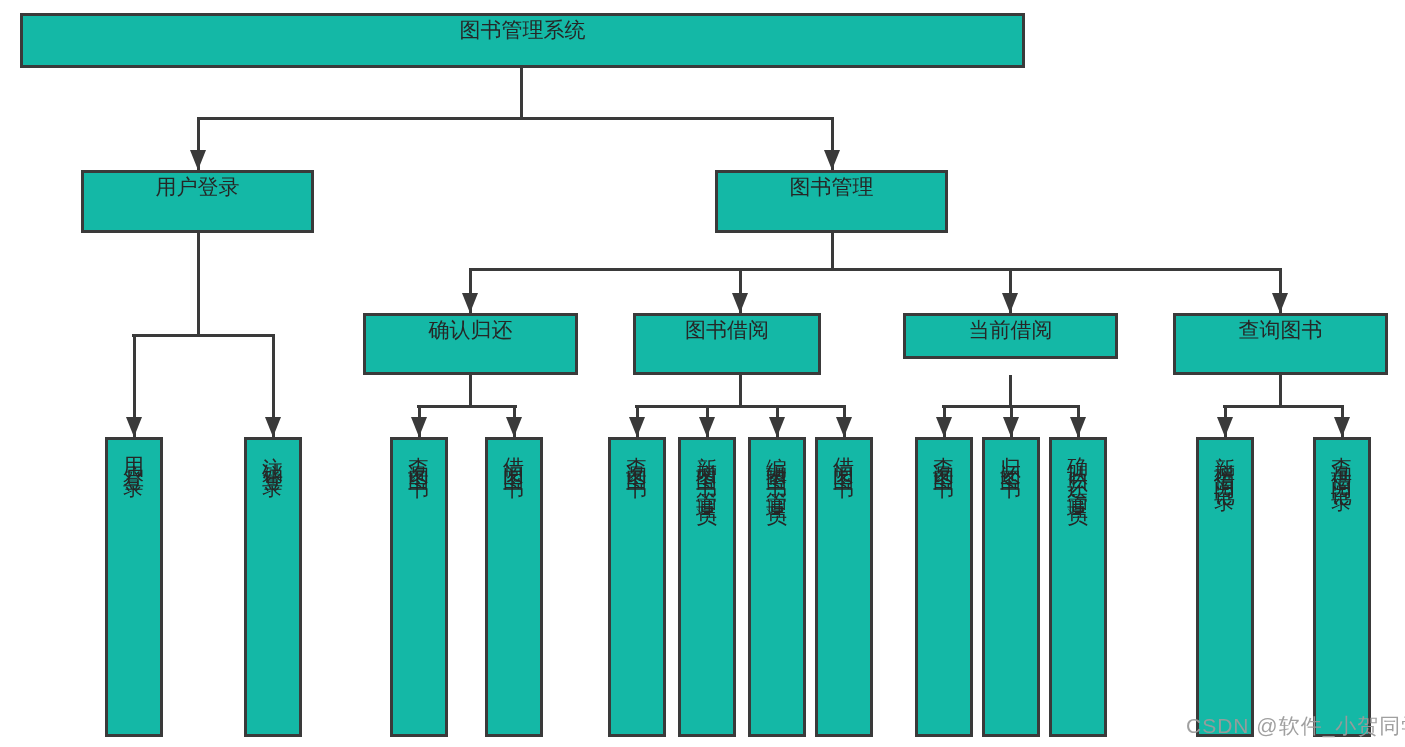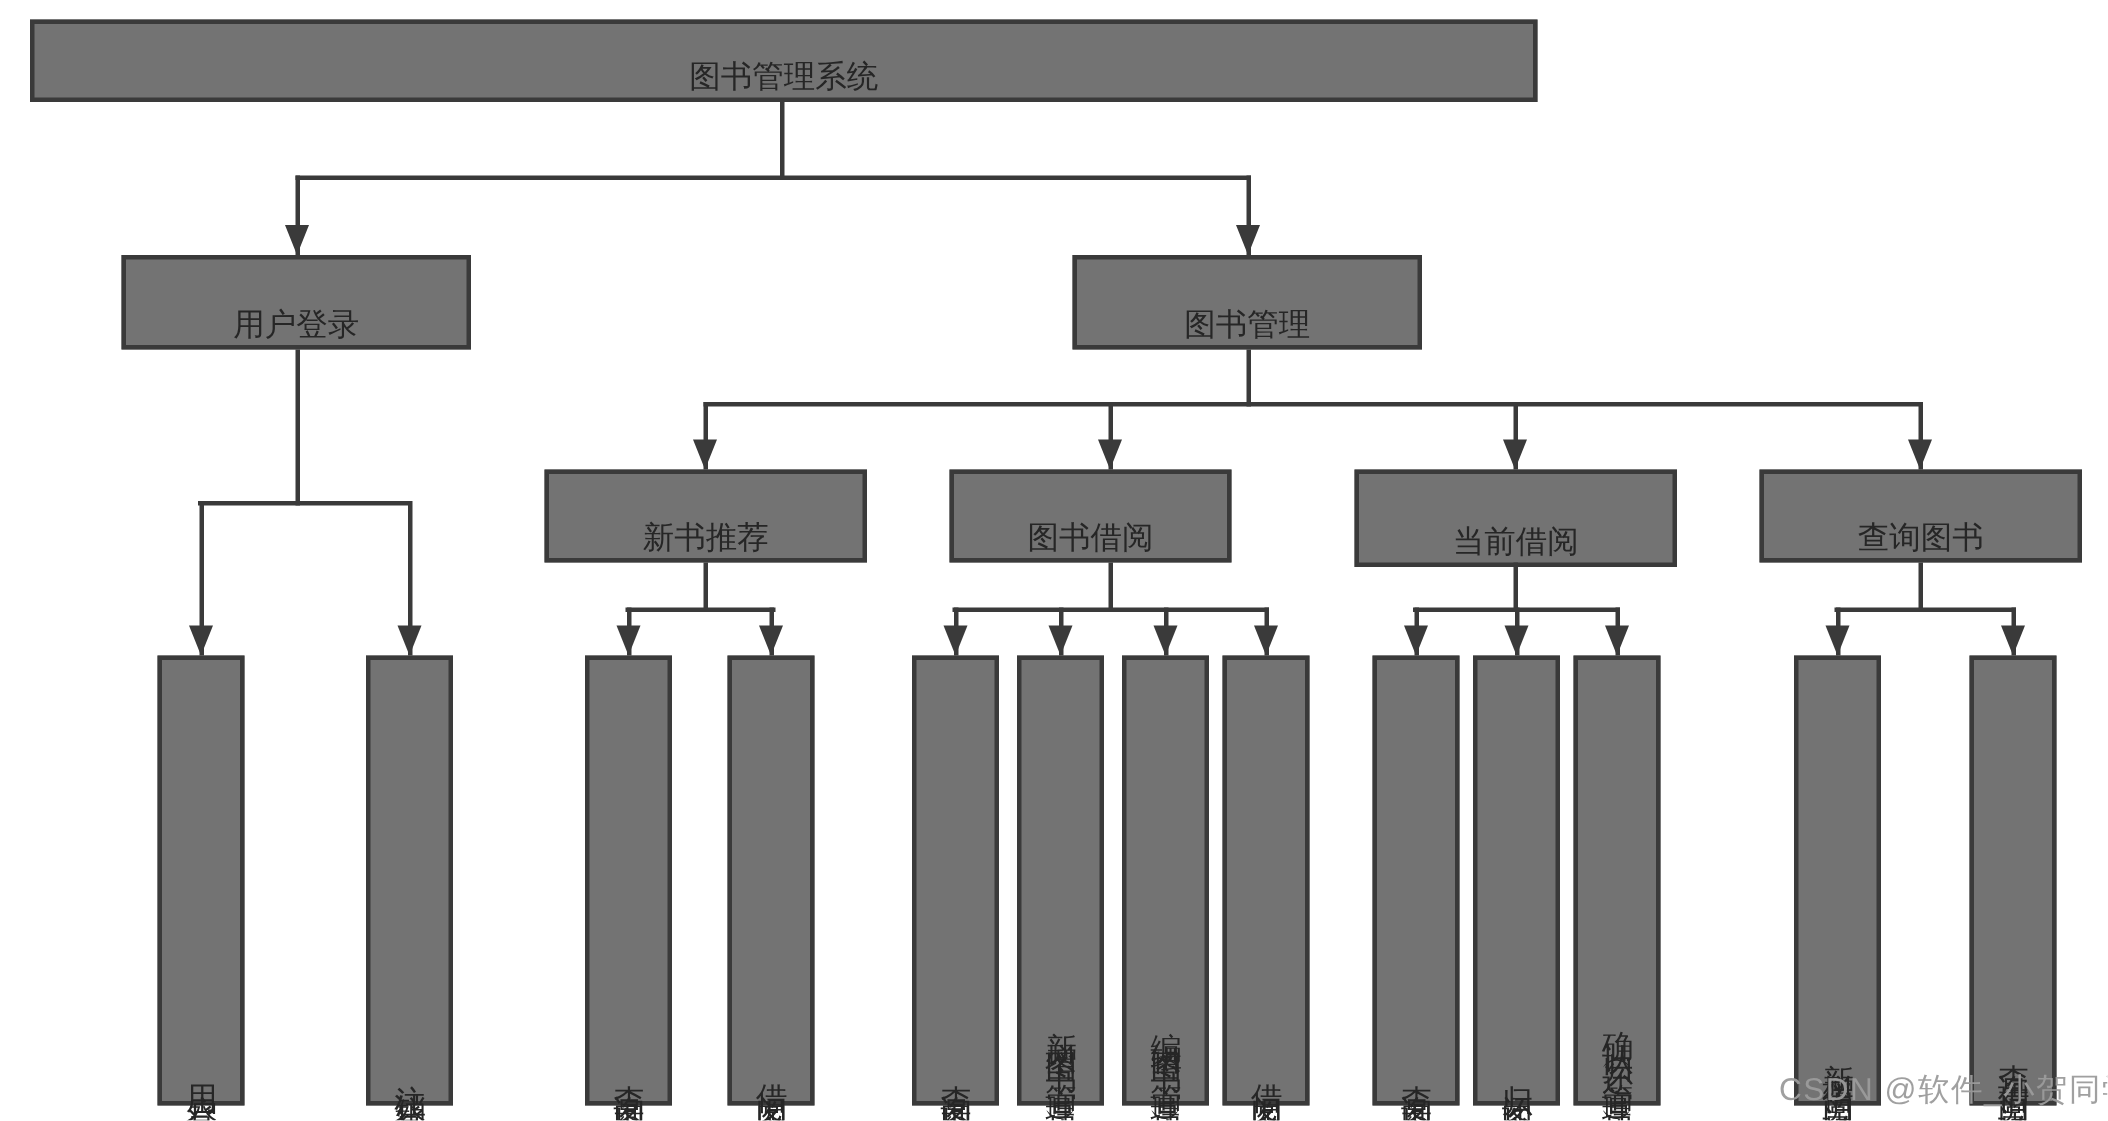--- a/index.html
+++ b/index.html
@@ -10,25 +10,25 @@
   }
   #canvas {
     position: relative;
     width: 1405px;
     height: 747px;
     background: #ffffff;
     overflow: hidden;
   }
   .box {
     position: absolute;
-    background: #737373;
+    background: #14b8a6;
     border: 3px solid #3a3a3a;
     box-sizing: border-box;
     display: flex;
-    align-items: flex-end;
+    align-items: flex-start;
     justify-content: center;
     color: #262626;
   }
   .hlabel {
     font-size: 21px;
     white-space: nowrap;
   }
   .vlabel {
     writing-mode: vertical-rl;
     text-orientation: mixed;
@@ -70,26 +70,26 @@
   </div>
 
   <div class="box" style="left:81px; top:170px; width:233px; height:63px;">
     <span class="hlabel">用户登录</span>
   </div>
   <div class="box" style="left:715px; top:170px; width:233px; height:63px;">
     <span class="hlabel">图书管理</span>
   </div>
 
   <div class="box" style="left:363px; top:313px; width:215px; height:62px;">
-    <span class="hlabel">新书推荐</span>
+    <span class="hlabel">确认归还</span>
   </div>
   <div class="box" style="left:633px; top:313px; width:188px; height:62px;">
     <span class="hlabel">图书借阅</span>
   </div>
-  <div class="box" style="left:903px; top:313px; width:215px; height:65px;">
+  <div class="box" style="left:903px; top:313px; width:215px; height:46px;">
     <span class="hlabel">当前借阅</span>
   </div>
   <div class="box" style="left:1173px; top:313px; width:215px; height:62px;">
     <span class="hlabel">查询图书</span>
   </div>
 
   <div class="box" style="left:105px; top:437px; width:58px; height:300px;">
     <span class="vlabel">用户登录</span>
   </div>
   <div class="box" style="left:244px; top:437px; width:58px; height:300px;">

